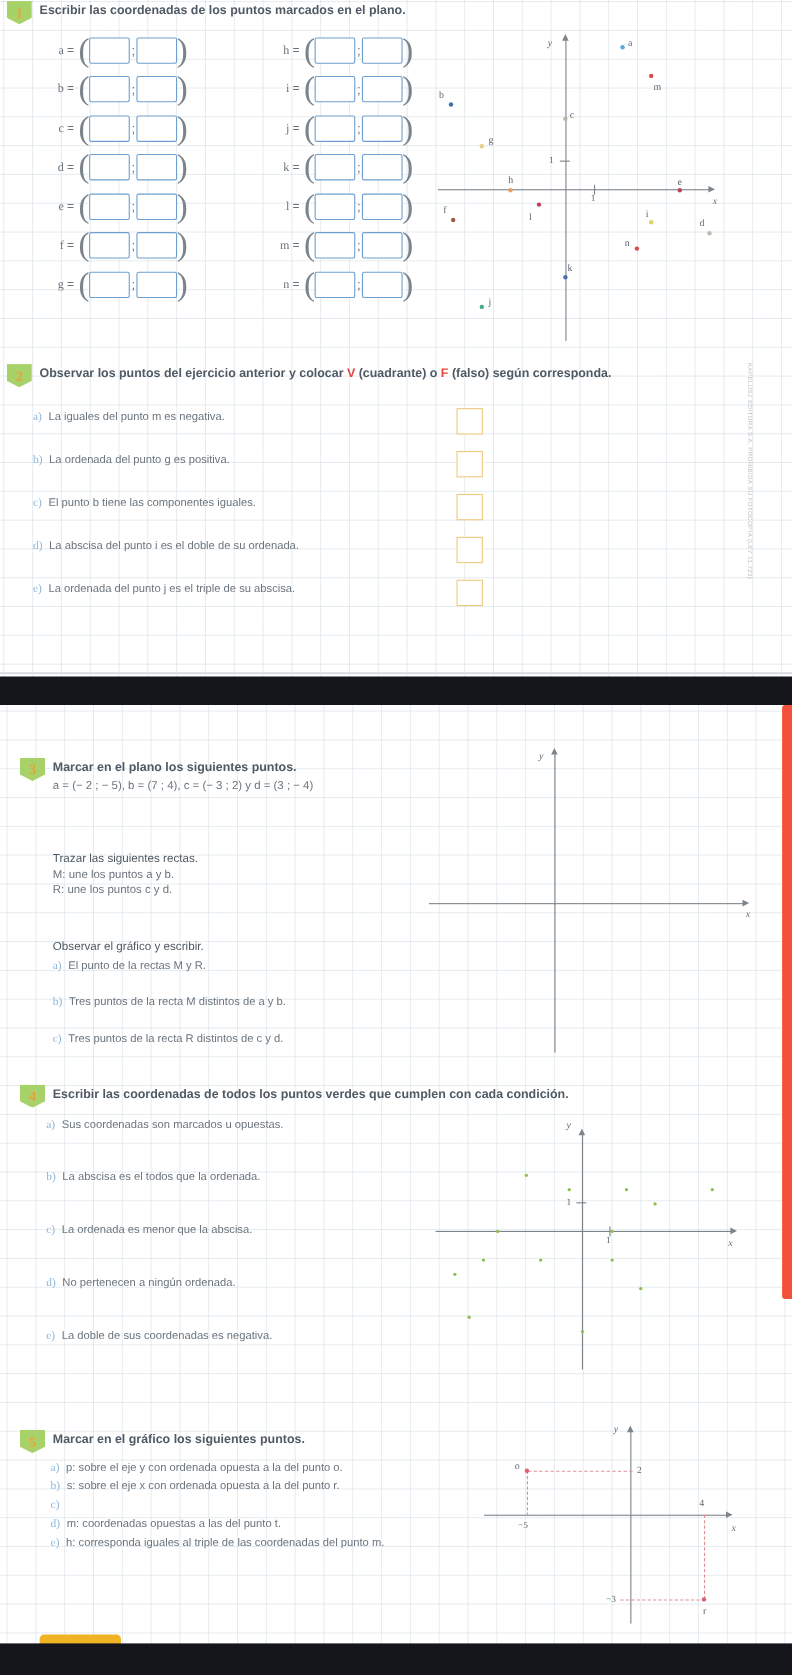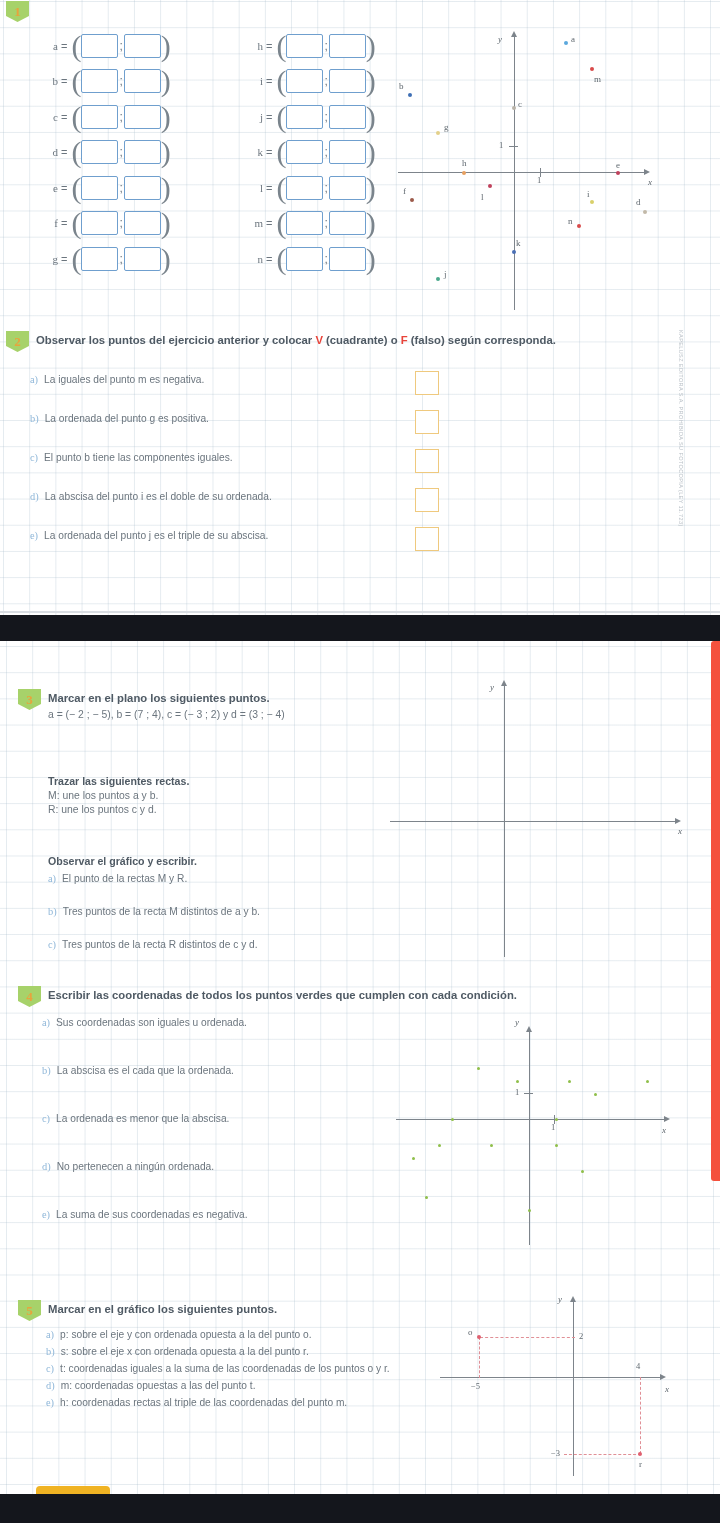--- a/index.html
+++ b/index.html
@@ -43,21 +43,21 @@
   .ex-head{display:flex;align-items:flex-start;gap:7px;}
   .num-badge{
     width:23px;height:21px;flex:none;position:relative;
     background:#a7d26a;
     clip-path:polygon(0 0,100% 0,100% 72%,50% 100%,0 72%);
     color:#e8a33d;font-weight:700;font-size:13px;
     display:flex;align-items:center;justify-content:center;
     font-family:"Liberation Serif", serif;
   }
   .ex-title{font-size:11.3px;font-weight:700;color:#4f5a64;line-height:1.25;padding-top:2px;}
-  .sub-b{font-size:10.6px;font-weight:700;color:#4f5a64;}
+  .sub-b{font-size:10.6px;font-weight:400;color:#4f5a64;}
   .plain{font-size:10.4px;color:#6b757e;}
   .red{color:#e8443a;font-weight:700;}
 
   .item{display:flex;gap:6px;align-items:baseline;font-size:10.2px;color:#6b757e;line-height:1.35;}
   .letter{color:#8fb7d9;font-size:10.4px;font-family:"Liberation Serif", serif;flex:none;}
 
   
   #ex1-answers{position:absolute;left:34px;top:28px;width:350px;}
   .ansrow{display:flex;align-items:center;height:35.5px;}
   .lbl{width:24px;text-align:right;font-size:11px;color:#6b757e;font-family:"Liberation Serif", serif;}
@@ -88,20 +88,21 @@
 </style>
 </head>
 <body>
 
 <div class="sheet" id="sheet-top">
   <div class="grid-bg"></div>
 
   <div class="ex" style="left:6px;top:1px;width:520px;">
     <div class="ex-head">
       <div class="num-badge">1</div>
+      <div class="ex-title">Escribir las coordenadas de los puntos marcados en el plano.</div>
     </div>
   </div>
 
   <div id="ex1-answers">
     <div>
       <div class="ansrow">
         <span class="lbl">a</span>
         <span class="eq">=</span>
         <span class="paren">(</span>
         <span class="box"></span>
@@ -362,37 +363,37 @@
 
   <div class="ex" style="left:18px;top:345px;width:660px;">
     <div class="ex-head">
       <div class="num-badge">4</div>
       <div class="ex-title">Escribir las coordenadas de todos los puntos verdes que cumplen con cada condición.</div>
     </div>
   </div>
   <div style="position:absolute;left:42px;top:375px;width:330px;">
     <div class="item" style="height:48px;">
       <span class="letter">a)</span>
-      <span>Sus coordenadas son iguales u ordenada.</span>
+      <span>Sus coordenadas son marcados u opuestas.</span>
     </div>
     <div class="item" style="height:48px;">
       <span class="letter">b)</span>
-      <span>La abscisa es el cada que la ordenada.</span>
+      <span>La abscisa es el todos que la ordenada.</span>
     </div>
     <div class="item" style="height:48px;">
       <span class="letter">c)</span>
       <span>La ordenada es menor que la abscisa.</span>
     </div>
     <div class="item" style="height:48px;">
       <span class="letter">d)</span>
       <span>No pertenecen a ningún ordenada.</span>
     </div>
     <div class="item" style="height:48px;">
       <span class="letter">e)</span>
-      <span>La suma de sus coordenadas es negativa.</span>
+      <span>La doble de sus coordenadas es negativa.</span>
     </div>
   </div>
 
   <div class="plane" id="plane4" style="left:396px;top:390px;width:290px;height:265px;">
     <div class="axis axis-h" style="left:0;top:88px;width:270px;"></div>
     <div class="arrow-r" style="left:268px;top:85px;"></div>
     <div class="axis axis-v" style="left:133px;top:0;height:214px;"></div>
     <div class="arrow-u" style="left:130px;top:-5px;"></div>
     <div class="axname" style="left:266px;top:94px;">x</div>
     <div class="axname" style="left:119px;top:-14px;">y</div>
@@ -427,29 +428,28 @@
     <div class="item" style="margin-top:3px;">
       <span class="letter">a)</span>
       <span>p: sobre el eje y con ordenada opuesta a la del punto o.</span>
     </div>
     <div class="item" style="margin-top:3px;">
       <span class="letter">b)</span>
       <span>s: sobre el eje x con ordenada opuesta a la del punto r.</span>
     </div>
     <div class="item" style="margin-top:3px;">
       <span class="letter">c)</span>
-      <span>t: coordenadas iguales a la suma de las coordenadas de los puntos o y r.</span>
     </div>
     <div class="item" style="margin-top:3px;">
       <span class="letter">d)</span>
       <span>m: coordenadas opuestas a las del punto t.</span>
     </div>
     <div class="item" style="margin-top:3px;">
       <span class="letter">e)</span>
-      <span>h: coordenadas rectas al triple de las coordenadas del punto m.</span>
+      <span>h: corresponda iguales al triple de las coordenadas del punto m.</span>
     </div>
   </div>
 
   <div class="plane" id="plane5" style="left:440px;top:650px;width:270px;height:200px;">
     <div class="axis axis-h" style="left:0;top:86px;width:222px;"></div>
     <div class="arrow-r" style="left:220px;top:83px;"></div>
     <div class="axis axis-v" style="left:133px;top:10px;height:175px;"></div>
     <div class="arrow-u" style="left:130px;top:5px;"></div>
     <div class="axname" style="left:225px;top:93px;">x</div>
     <div class="axname" style="left:118px;top:3px;">y</div>

